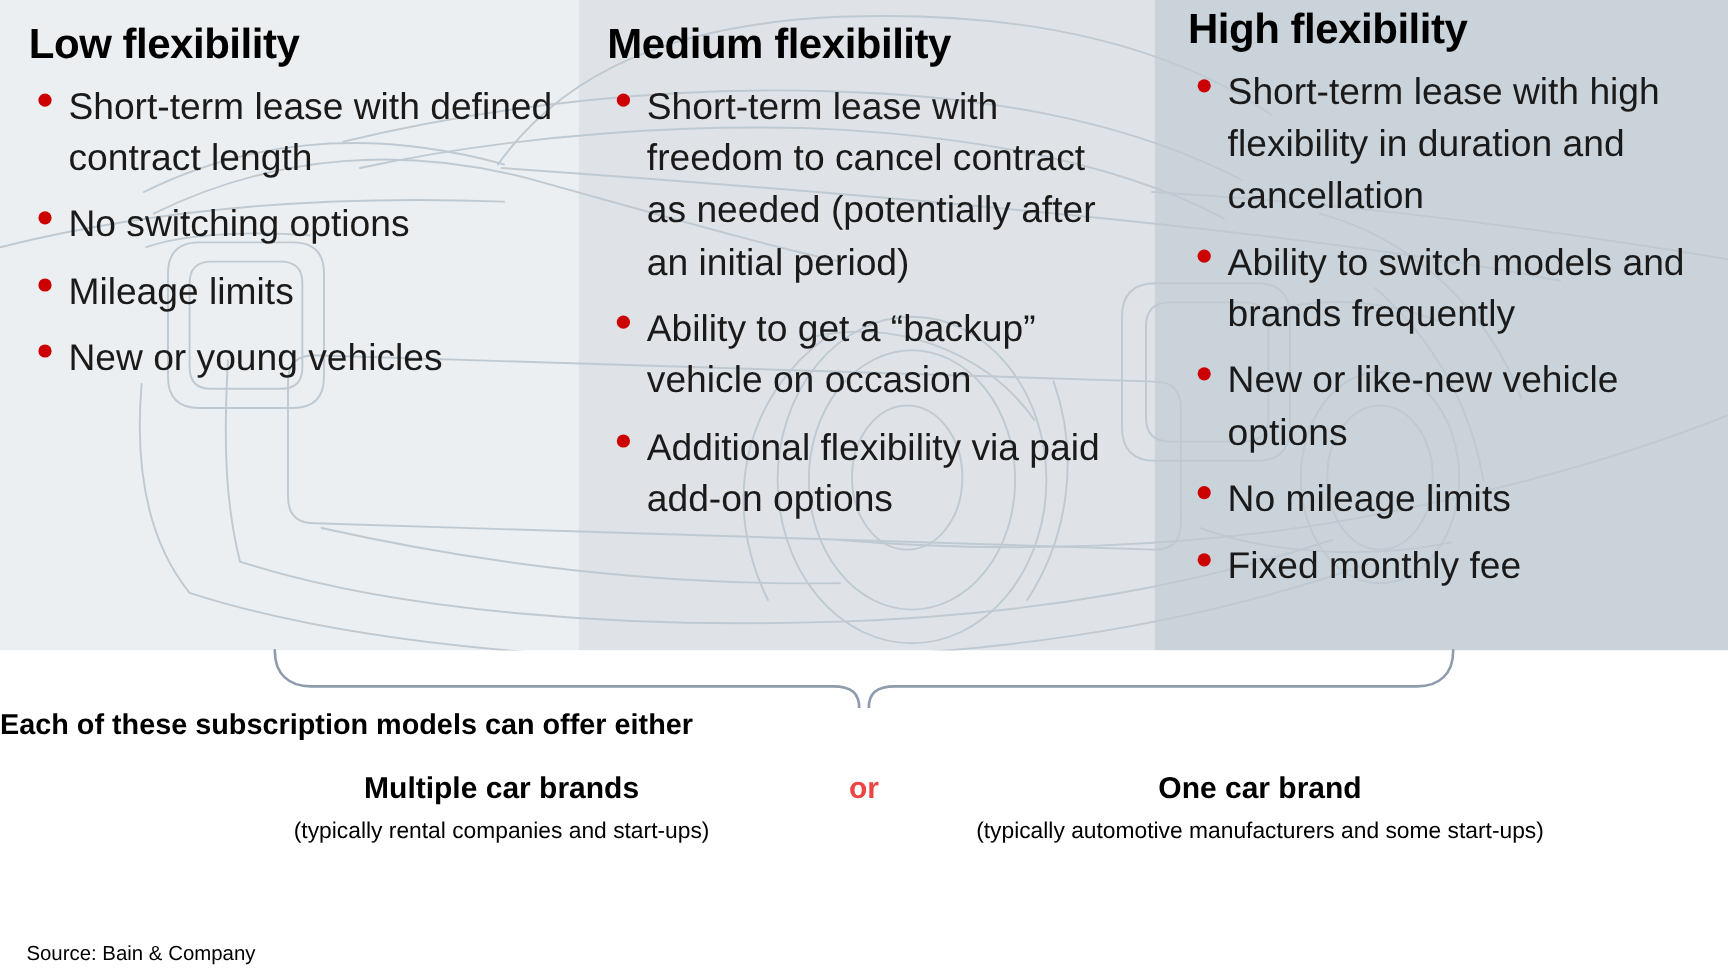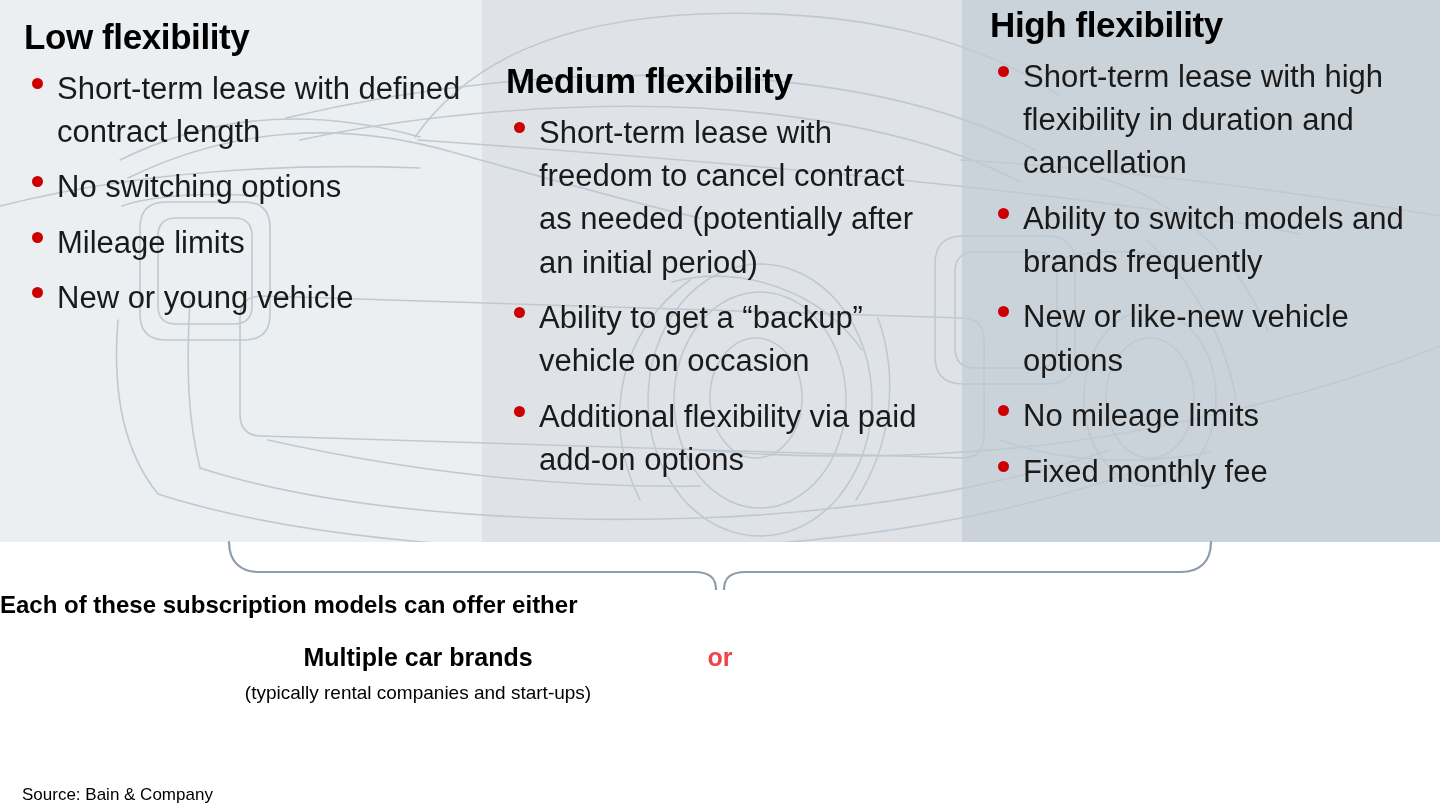--- a/index.html
+++ b/index.html
@@ -50,21 +50,21 @@
     top: 0;
     width: 1440px;
     height: 542px;
     display: flex;
   }
   .col {
     position: relative;
     box-sizing: border-box;
   }
   .col.low    { width: 482px; padding: 18px 20px 0 24px; }
-  .col.medium { width: 480px; padding: 18px 22px 0 24px; margin-top: 44px; }
+  .col.medium { width: 480px; padding: 18px 22px 0 24px; }
   .col.high   { width: 478px; padding: 6px 24px 0 28px; border-radius: 12px; }
 
   .col-title {
     font-size: 35px;
     font-weight: bold;
     color: #000000;
     letter-spacing: -0.4px;
     line-height: 1.1;
     margin: 0 0 10px 0;
     white-space: nowrap;
@@ -227,21 +227,21 @@
       <li>
         <span class="dot" style="background: rgb(204, 0, 0);"></span>
         <span>No switching options</span>
       </li>
       <li>
         <span class="dot" style="background: rgb(204, 0, 0);"></span>
         <span>Mileage limits</span>
       </li>
       <li>
         <span class="dot" style="background: rgb(204, 0, 0);"></span>
-        <span>New or young vehicle</span>
+        <span>New or young vehicles</span>
       </li>
     </ul>
   </div>
 
   <div class="col medium">
     <h2 class="col-title">Medium flexibility</h2>
     <ul class="bullets">
       <li>
         <span class="dot" style="background: rgb(204, 0, 0);"></span>
         <span>Short-term lease with freedom to cancel contract as needed (potentially after an initial period)</span>
@@ -297,15 +297,19 @@
 
   <div id="headline">Each of these subscription models can offer either</div>
 
   <div class="option" id="option-left">
     <div class="opt-title">Multiple car brands</div>
     <div class="opt-sub">(typically rental companies and start-ups)</div>
   </div>
 
   <div id="or-word">or</div>
 
+  <div class="option" id="option-right">
+    <div class="opt-title">One car brand</div>
+    <div class="opt-sub">(typically automotive manufacturers and some start-ups)</div>
+  </div>
 </div>
 
 <div id="source">Source: Bain &amp; Company</div>
 
 </body></html>

